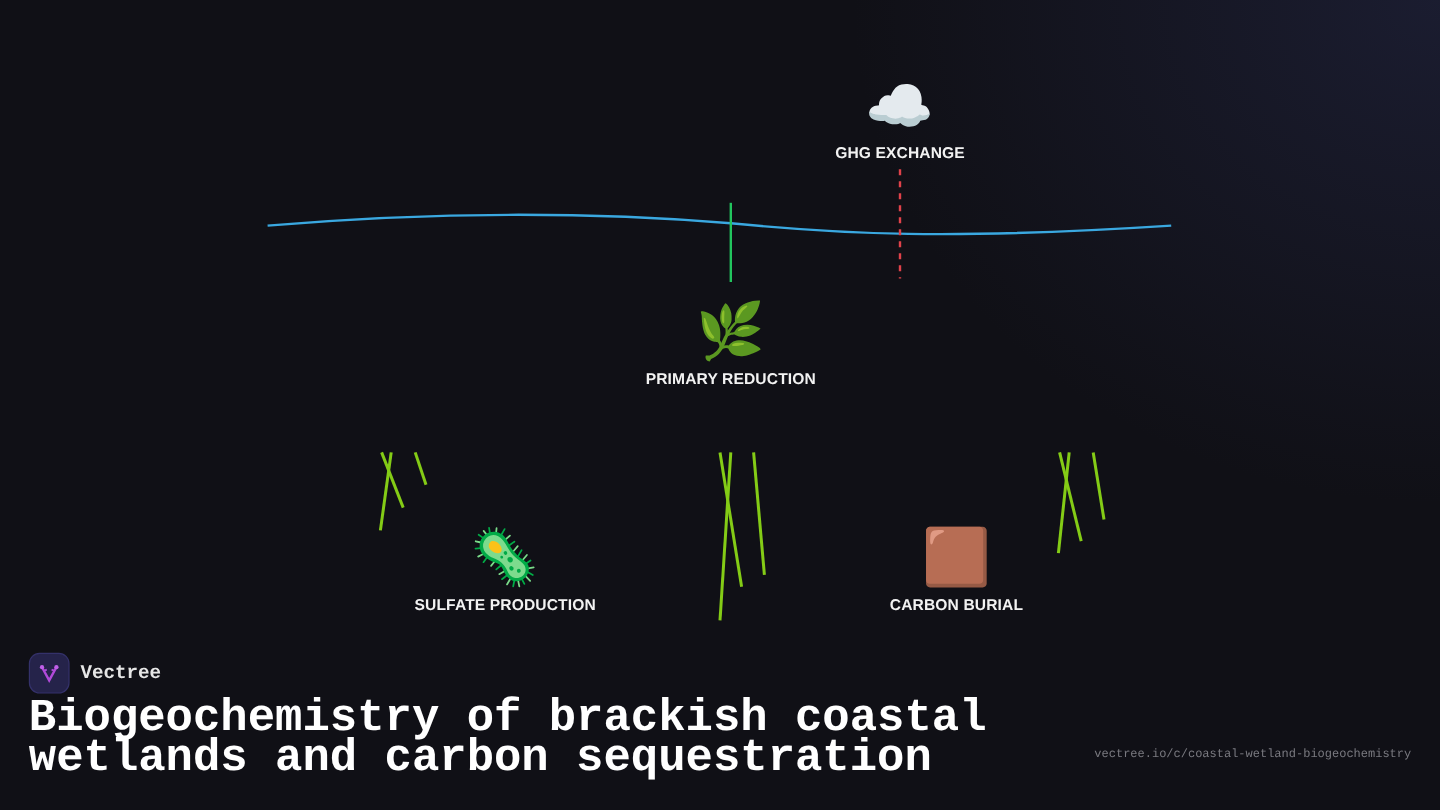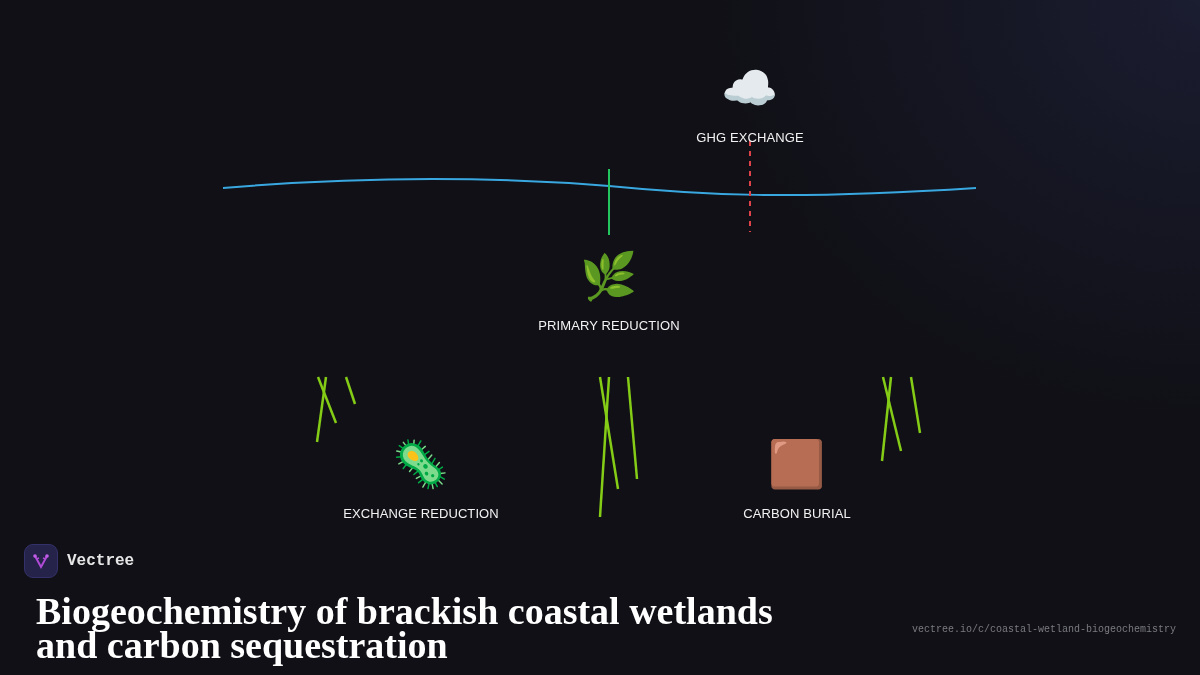--- a/index.html
+++ b/index.html
@@ -13,41 +13,41 @@
     background: radial-gradient(ellipse 700px 600px at 1200px 0px, rgba(40,44,80,0.45), rgba(16,16,22,0) 70%);
     pointer-events: none;
   }
   svg.diagram { position: absolute; left: 0; top: 0; }
   .node {
     position: absolute; transform: translateX(-50%);
     display: flex; flex-direction: column; align-items: center;
   }
   .node .emoji { font-size: 46px; line-height: 52px; height: 54px; }
   .node .label {
-    color: #f2f2f2; font-weight: normal; font-size: 13px; letter-spacing: 0.1px;
-    white-space: nowrap; margin-top: 14px;
+    color: #f2f2f2; font-weight: bold; font-size: 13px; letter-spacing: 0.1px;
+    white-space: nowrap; margin-top: 4px;
     font-family: "Liberation Sans", sans-serif;
   }
   .brand {
     position: absolute; left: 24px; top: 544px;
     display: flex; align-items: center; gap: 9px;
   }
   .brand-logo {
     width: 34px; height: 34px; border-radius: 9px;
     background: #25234a; border: 1px solid #34316a;
     display: flex; align-items: center; justify-content: center; box-sizing: border-box;
   }
   .brand-name {
     color: #e6e6e6; font-size: 16px; font-weight: bold;
     font-family: "Liberation Mono", monospace;
   }
   .title {
     position: absolute; left: 24px; top: 582px; width: 800px;
     color: #ffffff; font-weight: bold; font-size: 38px; line-height: 34px;
-    font-family: Liberation Serif, serif; margin: 12px;
+    font-family: Liberation Mono, monospace; margin: 0;
   }
   .url {
     position: absolute; right: 24px; top: 624px;
     color: #7a7a80; font-size: 10px;
     font-family: "Liberation Mono", monospace;
   }
 </style>
 </head>
 <body>
 
@@ -85,21 +85,21 @@
   <span class="label">GHG EXCHANGE</span>
 </div>
 
 <div class="node" style="left:609px; top:250px;">
   <span class="emoji">🌿</span>
   <span class="label">PRIMARY REDUCTION</span>
 </div>
 
 <div class="node" style="left:421px; top:438px;">
   <span class="emoji">🦠</span>
-  <span class="label">EXCHANGE REDUCTION</span>
+  <span class="label">SULFATE PRODUCTION</span>
 </div>
 
 <div class="node" style="left:797px; top:438px;">
   <span class="emoji">🟫</span>
   <span class="label">CARBON BURIAL</span>
 </div>
 
 <div class="brand">
   <div class="brand-logo">
     <svg width="18" height="18" viewBox="0 0 18 18">

